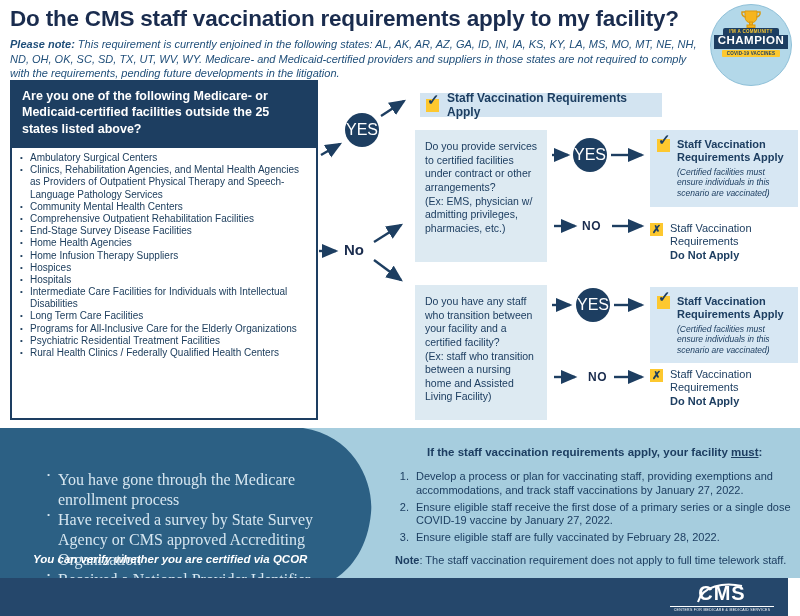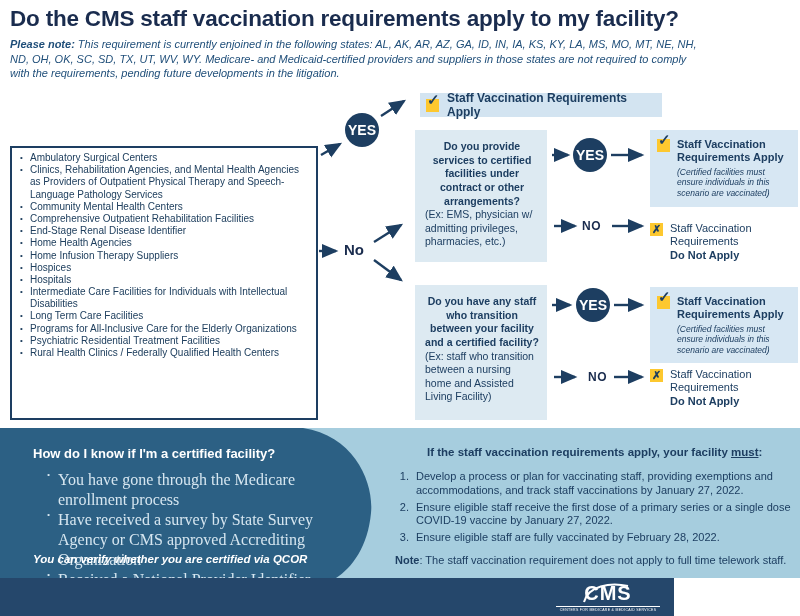--- a/index.html
+++ b/index.html
@@ -34,31 +34,31 @@
   .qbox{position:absolute;left:10px;top:80px;width:308px;height:66px;background:var(--navy,#1d3e61);
         color:#fff;font-weight:bold;font-size:12.5px;line-height:1.3;padding:8px 12px;}
   .listbox{position:absolute;left:10px;top:146px;width:308px;height:274px;background:#fff;
            border:2px solid var(--navy,#1d3e61);padding:4px 8px 2px 6px;}
   .listbox ul{list-style:none;}
   .listbox li{font-size:10px;color:#20405f;line-height:1.22;padding-left:12px;position:relative;}
   .listbox li::before{content:"•";position:absolute;left:2px;font-size:8px;top:1px;color:#20405f;}
 
   
   .yes-circle{position:absolute;width:34px;height:34px;border-radius:50%;background:var(--navy,#1d3e61);
-              color:#fff;font-weight:bold;font-size:14px;display:flex;align-items:center;justify-content:center;z-index:3;}
+              color:#fff;font-weight:normal;font-size:16px;display:flex;align-items:center;justify-content:center;z-index:3;}
   .no-branch{position:absolute;left:344px;top:241px;font-size:15px;font-weight:bold;color:var(--navy-dark,#1a2c4e);}
   .no-row{position:absolute;font-size:12px;font-weight:bold;color:var(--navy-dark,#1a2c4e);letter-spacing:.5px;}
 
   
   .topbar{position:absolute;left:420px;top:93px;width:242px;height:24px;background:var(--bar-blue,#d3e4f1);
           display:flex;align-items:center;gap:8px;padding:0 6px;}
   .topbar .t{font-size:12px;font-weight:bold;color:var(--navy,#1d3e61);}
   .decision{position:absolute;width:132px;background:var(--box-blue,#ddeaf2);padding:10px 8px 8px 10px;
             font-size:10.5px;color:var(--navy,#1d3e61);line-height:1.3;}
-  .decision .q{font-weight:bold;display:block;text-align:center;}
+  .decision .q{font-weight:normal;display:block;}
   .decision .ex{display:block;}
   .d1{left:415px;top:130px;height:132px;}
   .d2{left:415px;top:285px;height:135px;}
 
   .result{position:absolute;left:650px;width:148px;display:flex;gap:7px;align-items:flex-start;}
   .result.apply{background:var(--result-blue,#d7e7f3);padding:8px 5px 7px 7px;}
   .r1{top:130px;min-height:77px;}
   .r1b{top:222px;}
   .r2{top:287px;min-height:75px;}
   .r2b{top:368px;}
@@ -85,42 +85,54 @@
   .bl-foot{position:absolute;left:33px;top:125px;font-size:11.5px;font-weight:bold;font-style:italic;color:#fff;}
 
   .br-head{position:absolute;left:395px;top:18px;width:400px;font-size:11.5px;font-weight:bold;color:var(--navy,#1d3e61);padding-left:32px;}
   .br-head .u{text-decoration:underline;}
   .br-list{position:absolute;left:412px;top:42px;width:382px;color:var(--navy,#1d3e61);font-size:11px;line-height:1.25;}
   .br-list li{margin-bottom:3px;padding-left:4px;}
   .br-note{position:absolute;left:395px;top:126px;width:400px;font-size:11px;color:var(--navy,#1d3e61);}
   .br-note b{font-weight:bold;}
 
   
-  .footer{position:absolute;left:0;top:578px;width:674px;height:38px;background:var(--footer,#25476b);}
+  .footer{position:absolute;left:0;top:578px;width:788px;height:38px;background:var(--footer,#25476b);}
   .cms{position:absolute;right:14px;top:5px;width:104px;text-align:center;}
   .cms .logo{font-size:20px;font-weight:800;color:#fff;letter-spacing:1px;line-height:1;position:relative;display:inline-block;}
   .cms .swoosh{position:absolute;left:-14px;top:-3px;}
   .cms .sub{font-size:3.5px;color:#fff;letter-spacing:.3px;border-top:1px solid #fff;margin-top:2px;padding-top:1px;}
 </style>
 </head>
 <body>
 
 <div class="canvas">
 
   <div class="title">Do the CMS staff vaccination requirements apply to my facility?</div>
   <div class="note"><b>Please note:</b><span> This requirement is currently enjoined in the following states: AL, AK, AR, AZ, GA, ID, IN, IA, KS, KY, LA, MS, MO, MT, NE, NH, ND, OH, OK, SC, SD, TX, UT, WV, WY. Medicare- and Medicaid-certified providers and suppliers in those states are not required to comply with the requirements, pending future developments in the litigation.</span></div>
 
-
+  <div class="badge">
+    <svg class="trophy" width="22" height="18" viewBox="0 0 22 18">
+      <path d="M5 1 h12 v6 a6 6 0 0 1 -12 0 z" fill="#f6b51e" stroke="#d99a12"></path>
+      <path d="M5 2 h-3 a4 4 0 0 0 4 5 M17 2 h3 a4 4 0 0 1 -4 5" fill="none" stroke="#d99a12" stroke-width="1.5"></path>
+      <rect x="9.5" y="12" width="3" height="3" fill="#f6b51e" stroke="#d99a12"></rect>
+      <rect x="7" y="15" width="8" height="2.5" fill="#f6b51e" stroke="#d99a12"></rect>
+    </svg>
+    <div class="b1">I'M A COMMUNITY</div>
+    <div class="b2">CHAMPION</div>
+    <div class="b3">COVID-19 VACCINES</div>
+  </div>
+
+  <div class="qbox">Are you one of the following Medicare- or Medicaid-certified facilities outside the 25 states listed above?</div>
   <div class="listbox">
     <ul>
         <li>Ambulatory Surgical Centers</li>
         <li>Clinics, Rehabilitation Agencies, and Mental Health Agencies as Providers of Outpatient Physical Therapy and Speech-Language Pathology Services</li>
         <li>Community Mental Health Centers</li>
         <li>Comprehensive Outpatient Rehabilitation Facilities</li>
-        <li>End-Stage Renal Disease Identifier</li>
+        <li>End-Stage Survey Disease Facilities</li>
         <li>Home Health Agencies</li>
         <li>Home Infusion Therapy Suppliers</li>
         <li>Hospices</li>
         <li>Hospitals</li>
         <li>Intermediate Care Facilities for Individuals with Intellectual Disabilities</li>
         <li>Long Term Care Facilities</li>
         <li>Programs for All-Inclusive Care for the Elderly Organizations</li>
         <li>Psychiatric Residential Treatment Facilities</li>
         <li>Rural Health Clinics / Federally Qualified Health Centers</li>
       </ul>
@@ -196,21 +208,20 @@
       <line x1="614" y1="305" x2="642" y2="305"></line>
       <line x1="554" y1="377" x2="575" y2="377"></line>
       <line x1="614" y1="377" x2="642" y2="377"></line>
     </g>
   </svg>
 
   <div class="band">
     <svg class="blob" width="400" height="150" viewBox="0 0 400 150">
       <path d="M0,0 H303 C355,8 374,55 371,85 C368,118 352,140 336,150 H0 Z" fill="#2c6084"></path>
     </svg>
-    <div class="bl-head">How do I know if I'm a certified facility?</div>
     <ul class="bl-list">
         <li>You have gone through the Medicare enrollment process</li>
         <li>Have received a survey by State Survey Agency or CMS approved Accrediting Organization</li>
         <li>Received a National Provider Identifier (NPI) and CMS Certification Number (CCN)</li>
         <li>Medicare pays for services</li>
       </ul>
     <div class="bl-foot">You can verify whether you are certified via QCOR</div>
 
     <div class="br-head"><span>If the staff vaccination requirements apply, your facility </span><span class="u">must</span><span>:</span></div>
     <ol class="br-list">

